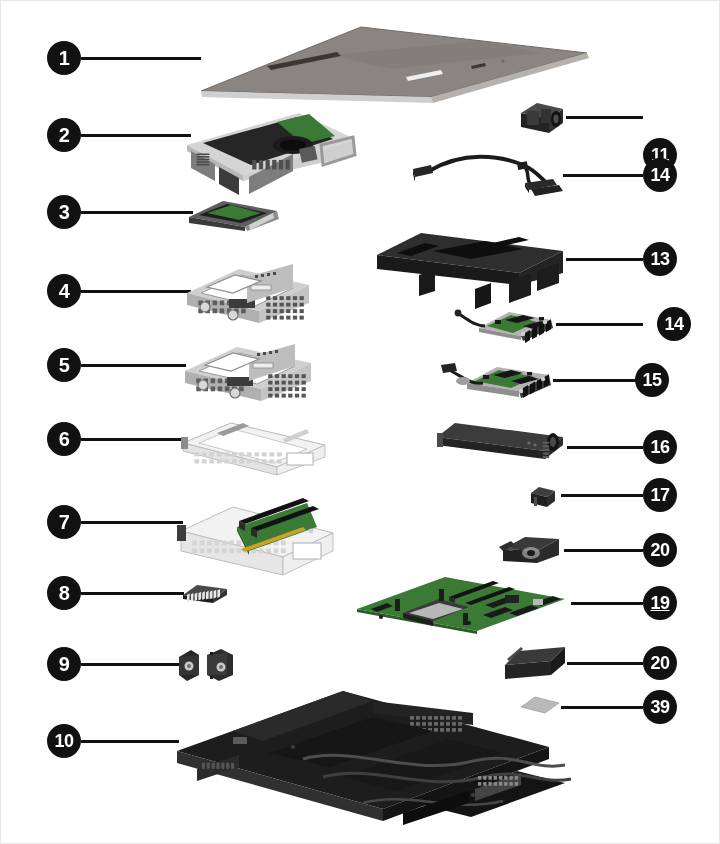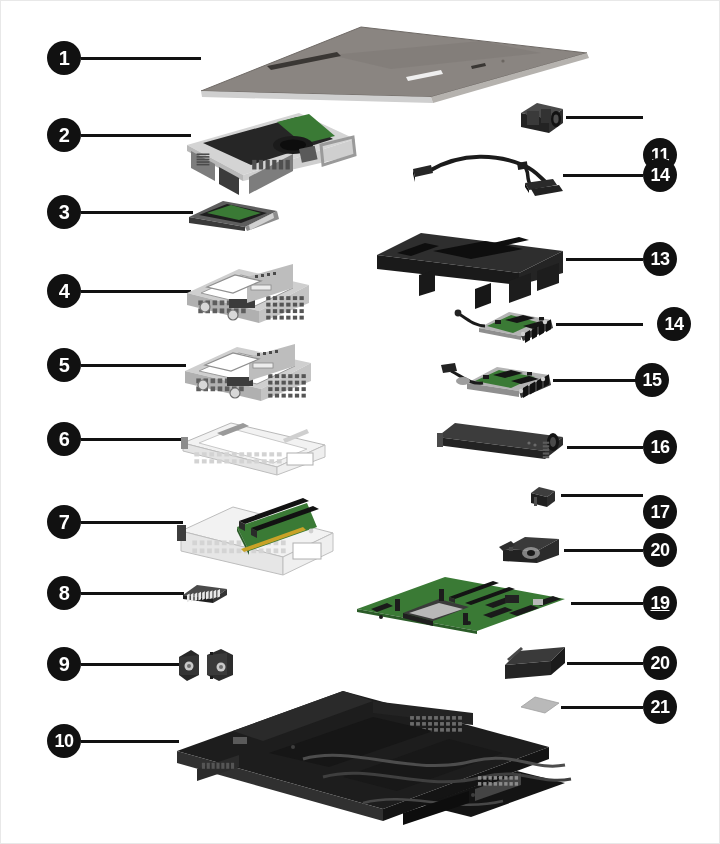--- a/index.html
+++ b/index.html
@@ -549,19 +549,19 @@
       <div class="callout" style="left: 46px; top: 504px;">7</div>
       <div class="callout" style="left: 46px; top: 575px;">8</div>
       <div class="callout" style="left: 46px; top: 646px;">9</div>
       <div class="callout wide" style="left: 46px; top: 723px;">10</div>
       <div class="callout wide" style="left: 642px; top: 99px; margin-top: 38px;">11</div>
       <div class="callout wide" style="left: 642px; top: 157px;">14</div>
       <div class="callout wide" style="left: 642px; top: 241px;">13</div>
       <div class="callout wide" style="left: 620px; top: 306px; margin-left: 36px;">14</div>
       <div class="callout wide" style="left: 634px; top: 362px;">15</div>
       <div class="callout wide" style="left: 642px; top: 429px;">16</div>
-      <div class="callout wide" style="left: 642px; top: 494px;">17</div>
+      <div class="callout wide" style="left: 642px; top: 477px;">17</div>
       <div class="callout wide" style="left: 642px; top: 532px;">20</div>
       <div class="callout wide" style="left: 642px; top: 585px; text-decoration: underline;">19</div>
       <div class="callout wide" style="left: 642px; top: 645px;">20</div>
-      <div class="callout wide" style="left: 642px; top: 689px;">21</div>
+      <div class="callout wide" style="left: 642px; top: 689px;">39</div>
     </div>
 </div>
 
 </body></html>

